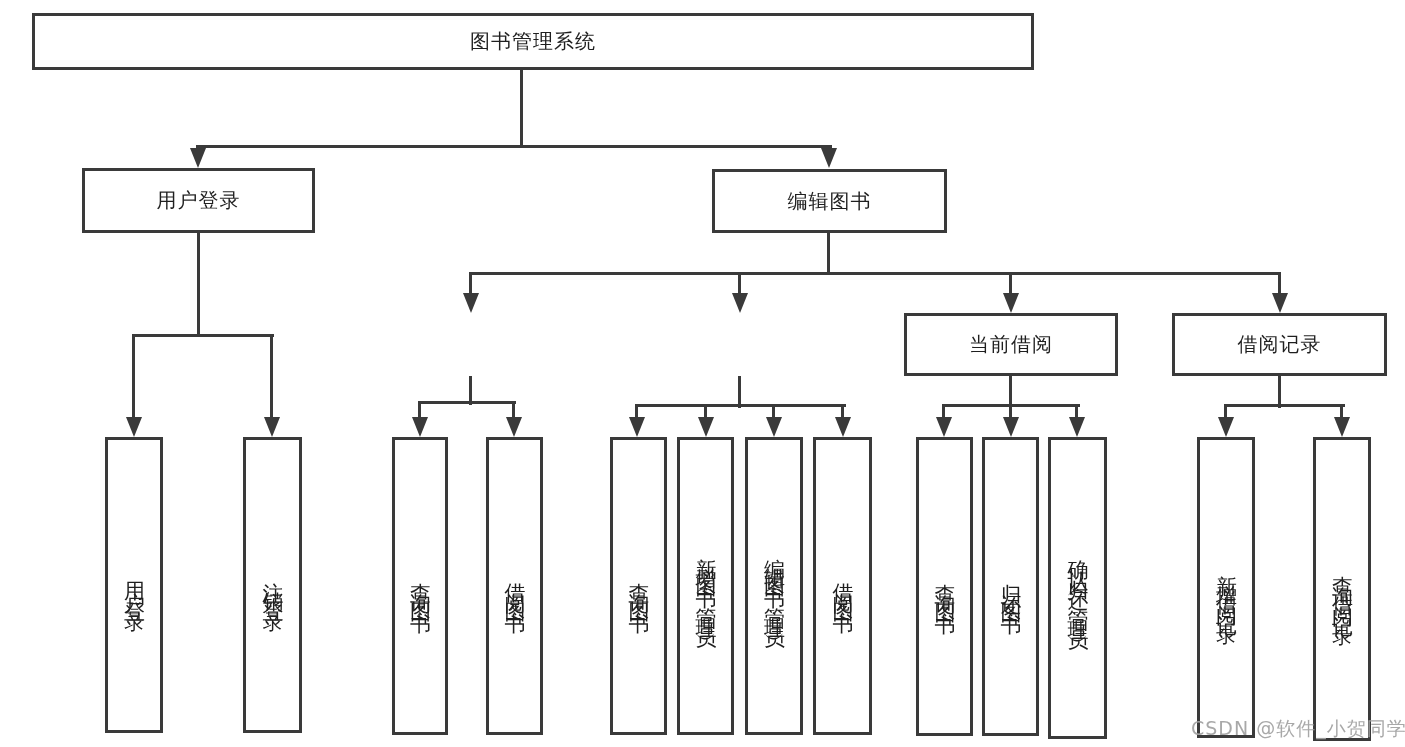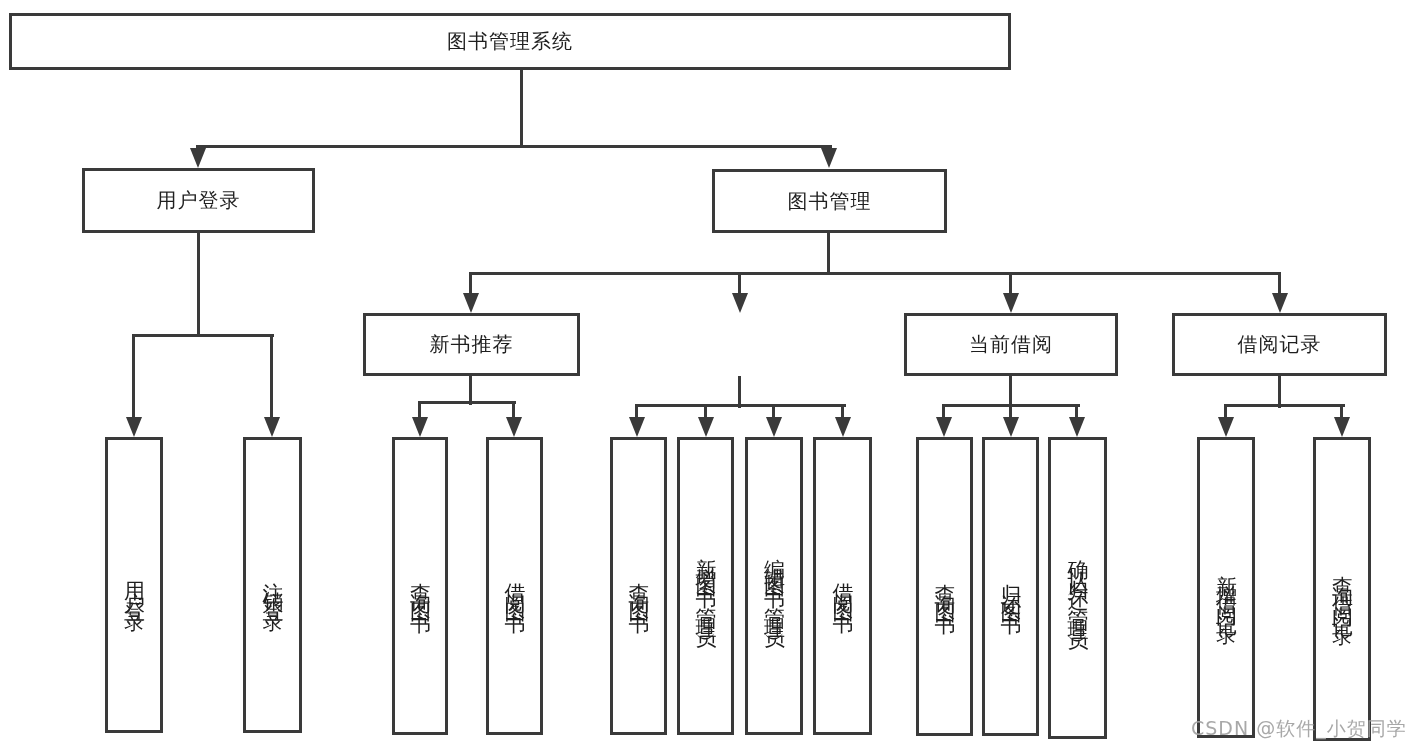--- a/index.html
+++ b/index.html
@@ -28,57 +28,54 @@
   .watermark{
     position:absolute;left:1191px;top:716px;z-index:5;
     font-size:19px;color:rgba(163,163,163,0.95);letter-spacing:1px;white-space:nowrap;
   }
 </style>
 </head>
 <body>
 
 <div class="canvas">
 
-  <div class="box" style="left:9px;top:13px;width:1002px;height:57px;">
+  <div class="box" style="left:32px;top:13px;width:1002px;height:57px;">
     <span class="hlabel">图书管理系统</span>
   </div>
 
   <div class="vline" style="left:520px;top:69px;height:77px;"></div>
   <div class="hline" style="left:196px;top:145px;width:636px;"></div>
   <div class="arrow" style="left:190px;top:148px;"></div>
   <div class="arrow" style="left:821px;top:148px;"></div>
 
   <div class="box" style="left:82px;top:168px;width:233px;height:65px;">
     <span class="hlabel">用户登录</span>
   </div>
   <div class="box" style="left:712px;top:169px;width:235px;height:64px;">
-    <span class="hlabel">图书管理</span>
+    <span class="hlabel">编辑图书</span>
   </div>
 
   <div class="vline" style="left:197px;top:232px;height:104px;"></div>
   <div class="hline" style="left:132px;top:334px;width:142px;"></div>
   <div class="vline" style="left:132px;top:334px;height:85px;"></div>
   <div class="vline" style="left:270px;top:334px;height:85px;"></div>
   <div class="arrow" style="left:126px;top:417px;"></div>
   <div class="arrow" style="left:264px;top:417px;"></div>
 
   <div class="vline" style="left:827px;top:233px;height:41px;"></div>
   <div class="hline" style="left:469px;top:272px;width:812px;"></div>
   <div class="vline" style="left:469px;top:272px;height:24px;"></div>
   <div class="vline" style="left:738px;top:272px;height:24px;"></div>
   <div class="vline" style="left:1009px;top:272px;height:24px;"></div>
   <div class="vline" style="left:1278px;top:272px;height:24px;"></div>
   <div class="arrow" style="left:463px;top:293px;"></div>
   <div class="arrow" style="left:732px;top:293px;"></div>
   <div class="arrow" style="left:1003px;top:293px;"></div>
   <div class="arrow" style="left:1272px;top:293px;"></div>
 
-  <div class="box" style="left:363px;top:313px;width:217px;height:63px;">
-    <span class="hlabel">新书推荐</span>
-  </div>
   <div class="box" style="left:1172px;top:313px;width:215px;height:63px;">
     <span class="hlabel">借阅记录</span>
   </div>
   <div class="box" style="left:904px;top:313px;width:214px;height:63px;">
     <span class="hlabel">当前借阅</span>
   </div>
 
   <div class="vline" style="left:469px;top:376px;height:29px;"></div>
   <div class="hline" style="left:418px;top:401px;width:98px;"></div>
   <div class="vline" style="left:418px;top:401px;height:18px;"></div>

